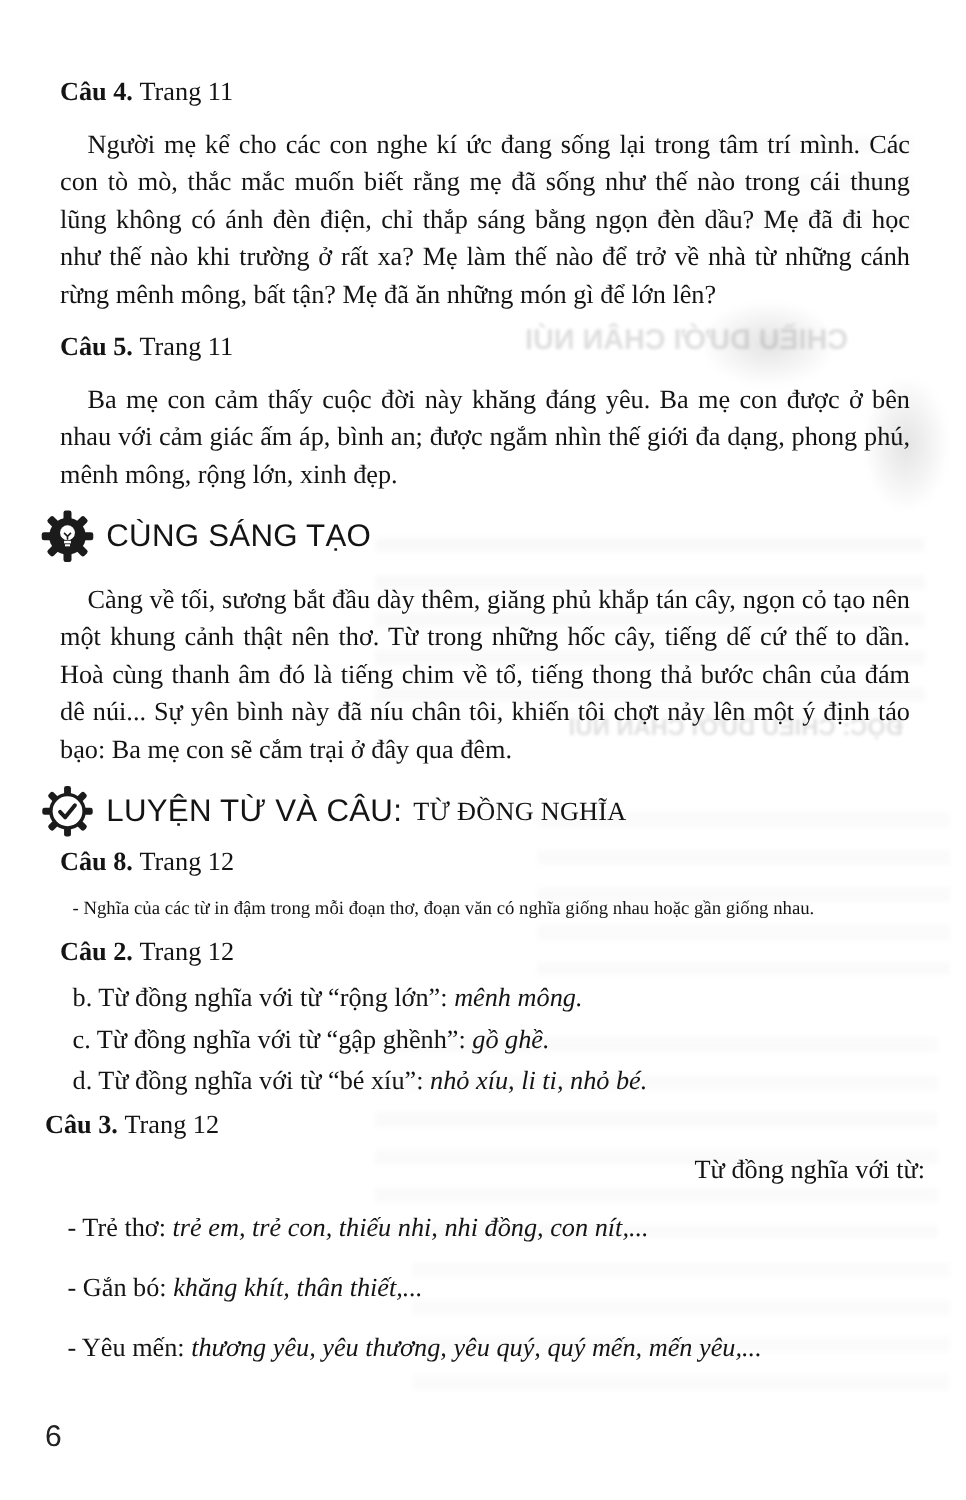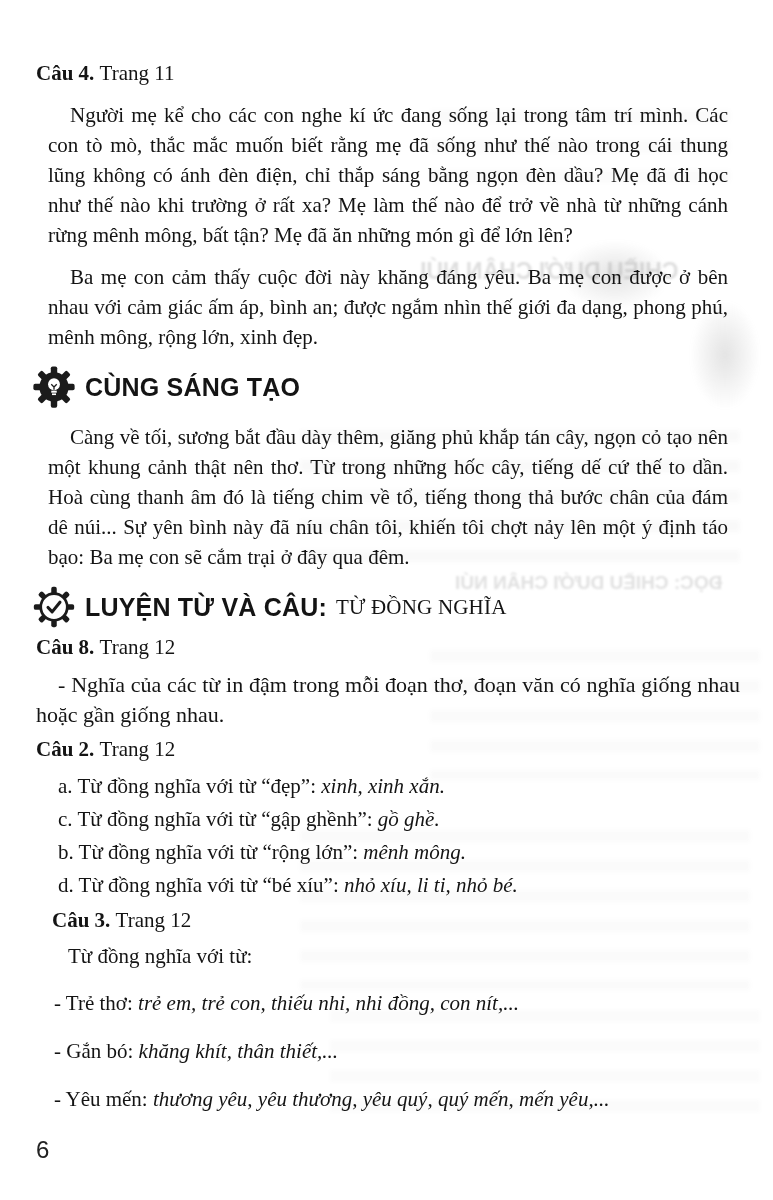--- a/index.html
+++ b/index.html
@@ -40,68 +40,68 @@
     filter: blur(2px);
   }
 
   
   .content { position: relative; z-index: 2; padding: 58px 33px 0 36px; }
   p { margin: 0; }
 
   .qa-head {
     font-size: 21px; line-height: 30px;
     font-weight: bold;
-    margin: 0 0 8px 0;
+    margin: 0 0 8px 12px;
   }
   .qa-head .page-ref { font-weight: normal; }
 
   .body-para {
     font-size: 21px; line-height: 30px;
     text-align: justify;
     text-indent: 22px;
     margin: 12px;
   }
 
   .sec-head {
     display: flex; align-items: center; gap: 9px;
     margin: 4px 0 2px -4px;
     height: 46px;
   }
   .sec-head .icon { width: 44px; height: 44px; flex: 0 0 auto; }
   .sec-title {
     font-family: "Liberation Sans", sans-serif;
-    font-weight: bold;
+    font-weight: normal;
     font-size: 25px;
     letter-spacing: 0.2px;
     white-space: nowrap;
   }
   .sec-title-regular {
     font-family: Liberation Serif, serif;
     font-weight: normal;
     font-size: 21px;
     letter-spacing: 0.2px;
     white-space: nowrap;
   }
 
   .trang-ref { font-size: 21px; line-height: 30px; text-indent: 22px; margin: 0 0 6px 0; }
 
   .bullet-para {
-    font-size: 22px; line-height: 30px;
+    font-size: 15px; line-height: 30px;
     text-align: justify;
     text-indent: 22px;
     margin: 2px 0 4px 0;
   }
 
   .syn-item {
     font-size: 21px; line-height: 32px;
     margin: 0 0 1px 22px;
   }
   .syn-item i { font-style: italic; }
 
-  .cau3-intro { font-size: 21px; line-height: 30px; margin: 6px 0 6px 32px; }
+  .cau3-intro { font-size: 21px; line-height: 30px; margin: 6px 0 6px 12px; text-align: right; }
   .cau3 .syn-item { margin-left: 18px; margin-top: 16px; }
 
   .page-num {
     position: absolute; left: 36px; top: 1136px;
     z-index: 2;
     font-family: "Liberation Sans", sans-serif;
     font-size: 24px; color: #222;
   }
 </style>
 </head>
@@ -117,20 +117,21 @@
   <div class="streak" style="left:430px;top:650px;width:330px;height:130px;opacity:.35;"></div>
   <div class="streak" style="left:300px;top:830px;width:450px;height:160px;opacity:.35;"></div>
   <div class="streak" style="left:330px;top:1010px;width:430px;height:110px;opacity:.3;"></div>
 </div>
 
 <main class="content">
 
   <p class="qa-head"><span>Câu 4.</span> <span class="page-ref">Trang 11</span></p>
   <p class="body-para">Người mẹ kể cho các con nghe kí ức đang sống lại trong tâm trí mình. Các con tò mò, thắc mắc muốn biết rằng mẹ đã sống như thế nào trong cái thung lũng không có ánh đèn điện, chỉ thắp sáng bằng ngọn đèn dầu? Mẹ đã đi học như thế nào khi trường ở rất xa? Mẹ làm thế nào để trở về nhà từ những cánh rừng mênh mông, bất tận? Mẹ đã ăn những món gì để lớn lên?</p>
 
+  <p class="qa-head"><span>Câu 5.</span> <span class="page-ref">Trang 11</span></p>
   <p class="body-para">Ba mẹ con cảm thấy cuộc đời này khăng đáng yêu. Ba mẹ con được ở bên nhau với cảm giác ấm áp, bình an; được ngắm nhìn thế giới đa dạng, phong phú, mênh mông, rộng lớn, xinh đẹp.</p>
 
   <div class="sec-head">
     <span class="icon">
       <svg viewBox="0 0 48 48" width="44" height="44">
         <g fill="#1b1b1b">
           <g>
               <rect x="20.5" y="1.5" width="7" height="9" rx="2"></rect>
             </g>
           <g transform="rotate(45 24 24)">
@@ -200,27 +201,26 @@
       </svg>
     </span>
     <span class="sec-title">LUYỆN TỪ VÀ CÂU:</span>
     <span class="sec-title-regular">TỪ ĐỒNG NGHĨA</span>
   </div>
 
   <p class="qa-head"><span>Câu 8.</span> <span class="page-ref">Trang 12</span></p>
   <p class="bullet-para">- Nghĩa của các từ in đậm trong mỗi đoạn thơ, đoạn văn có nghĩa giống nhau hoặc gần giống nhau.</p>
 
   <p class="qa-head" style="margin-bottom:6px"><span>Câu 2.</span> <span class="page-ref">Trang 12</span></p>
-  <p class="syn-item"><span>a. Từ đồng nghĩa với từ “đẹp”: </span><i>xinh, xinh xắn.</i></p>
+  <p class="syn-item"><span>b. Từ đồng nghĩa với từ “rộng lớn”: </span><i>mênh mông.</i></p>
   <p class="syn-item"><span>c. Từ đồng nghĩa với từ “gập ghềnh”: </span><i>gồ ghề.</i></p>
-  <p class="syn-item"><span>b. Từ đồng nghĩa với từ “rộng lớn”: </span><i>mênh mông.</i></p>
   <p class="syn-item"><span>d. Từ đồng nghĩa với từ “bé xíu”: </span><i>nhỏ xíu, li ti, nhỏ bé.</i></p>
 
   <div class="cau3">
-    <p class="qa-head" style="margin:4px 0 0 16px"><span>Câu 3.</span> <span class="page-ref">Trang 12</span></p>
+    <p class="qa-head" style="margin:4px 0 0 0"><span>Câu 3.</span> <span class="page-ref">Trang 12</span></p>
     <p class="cau3-intro">Từ đồng nghĩa với từ:</p>
     <p class="syn-item"><span>- Trẻ thơ: </span><i>trẻ em, trẻ con, thiếu nhi, nhi đồng, con nít,...</i></p>
     <p class="syn-item"><span>- Gắn bó: </span><i>khăng khít, thân thiết,...</i></p>
     <p class="syn-item"><span>- Yêu mến: </span><i>thương yêu, yêu thương, yêu quý, quý mến, mến yêu,...</i></p>
   </div>
 
 </main>
 
 <div class="page-num">6</div>
 

